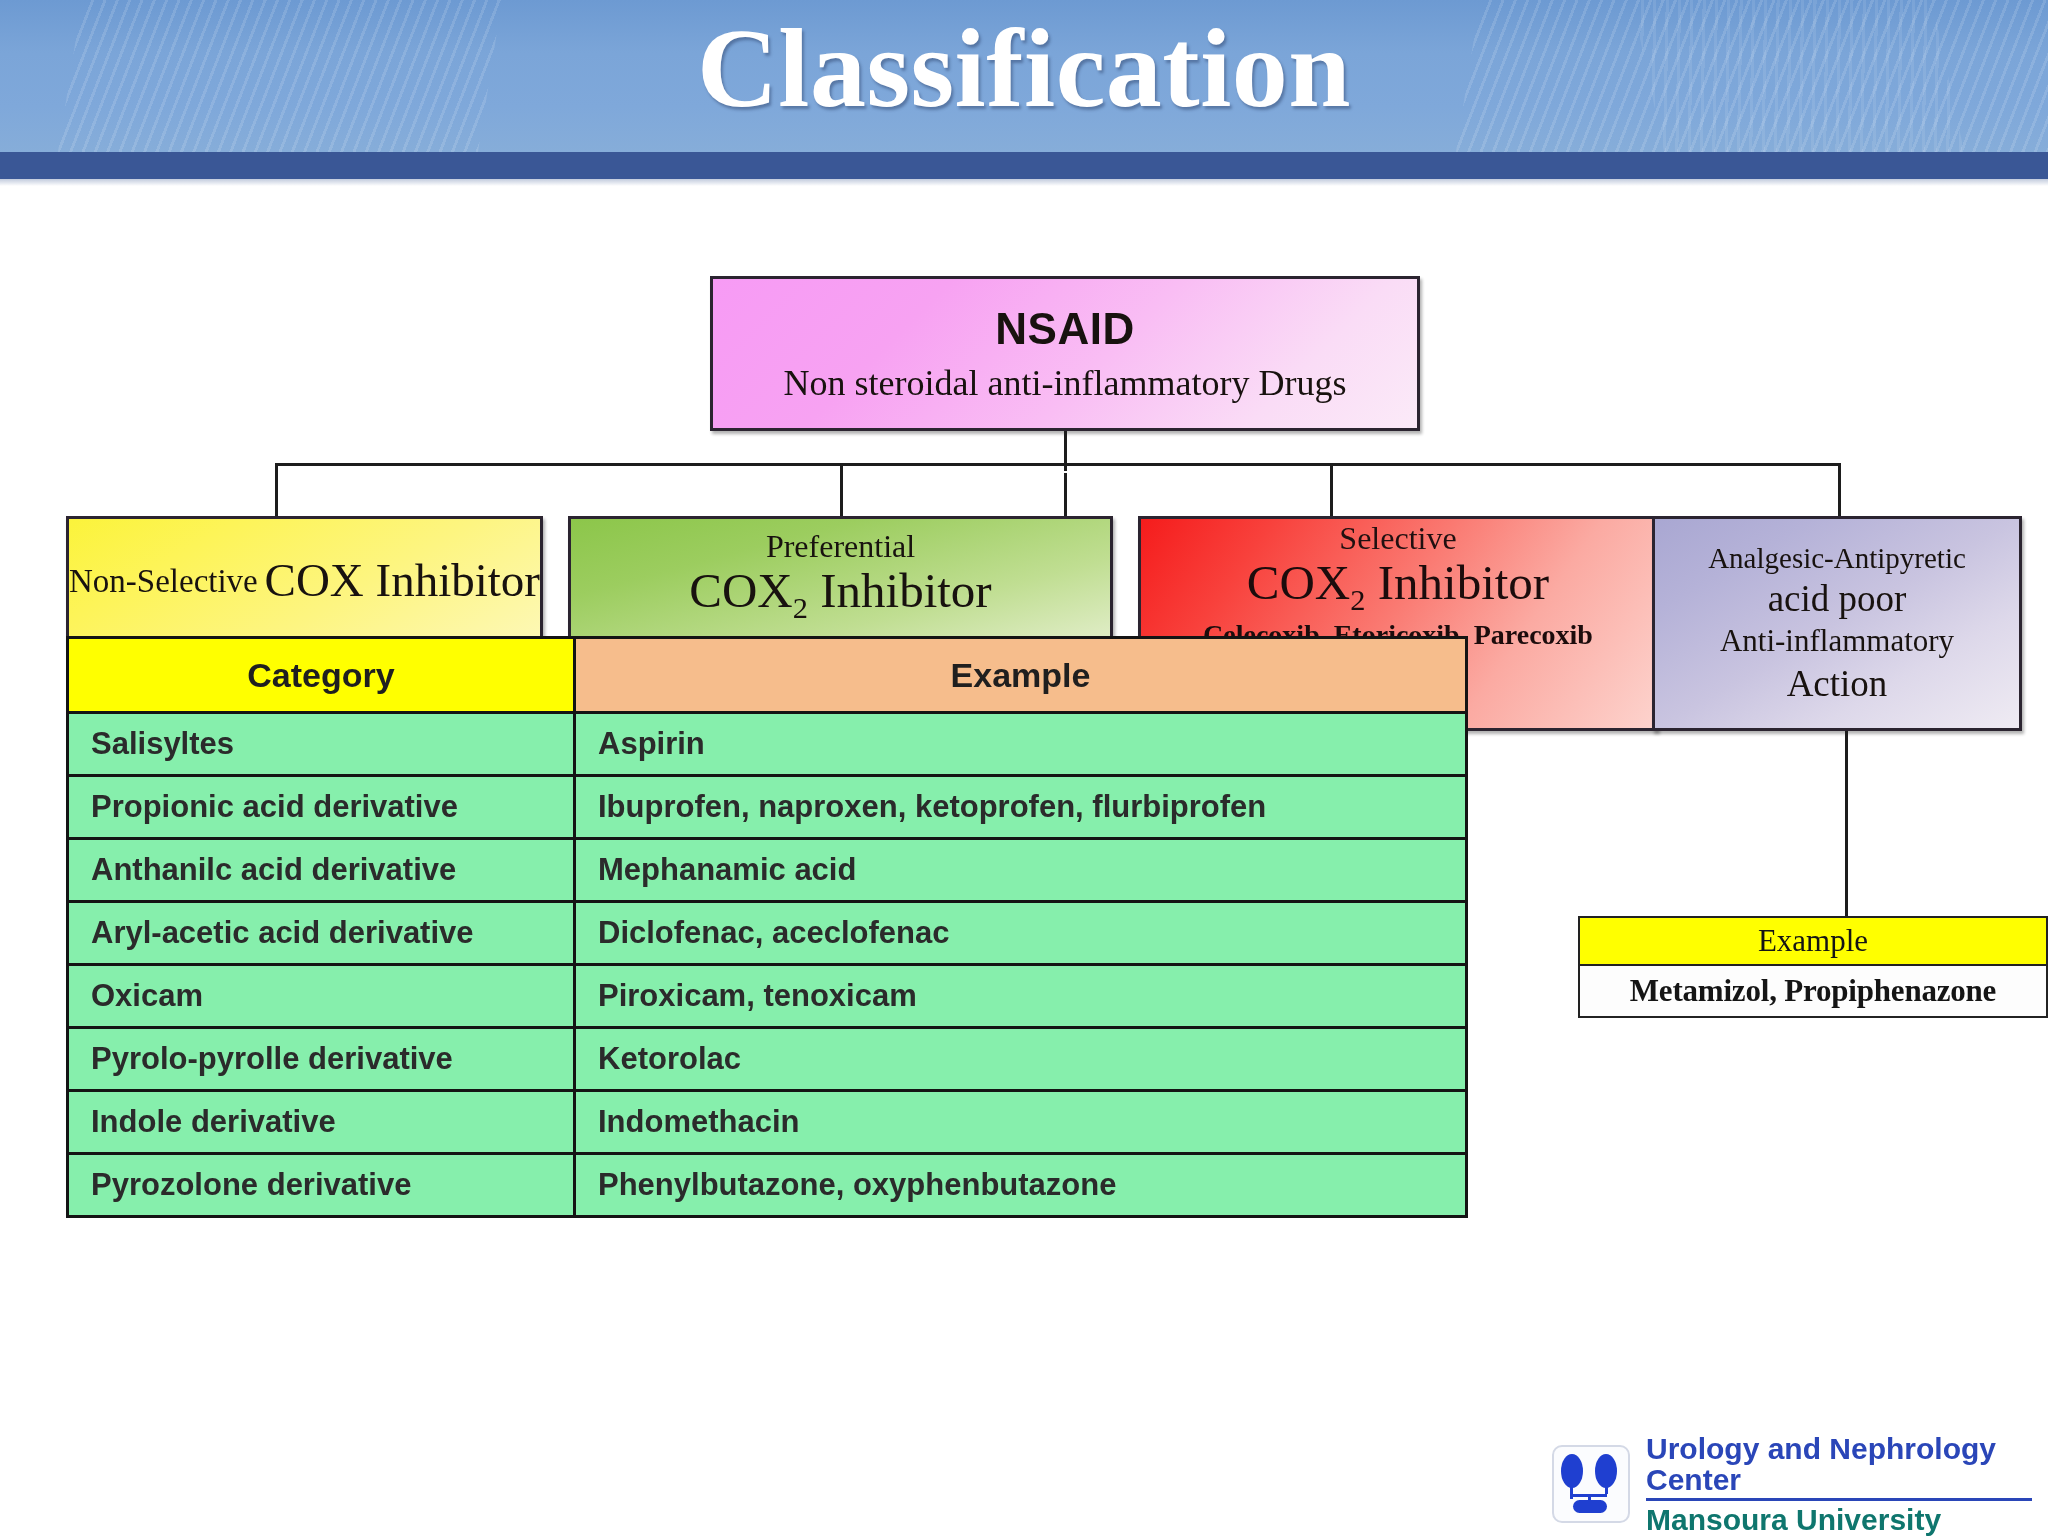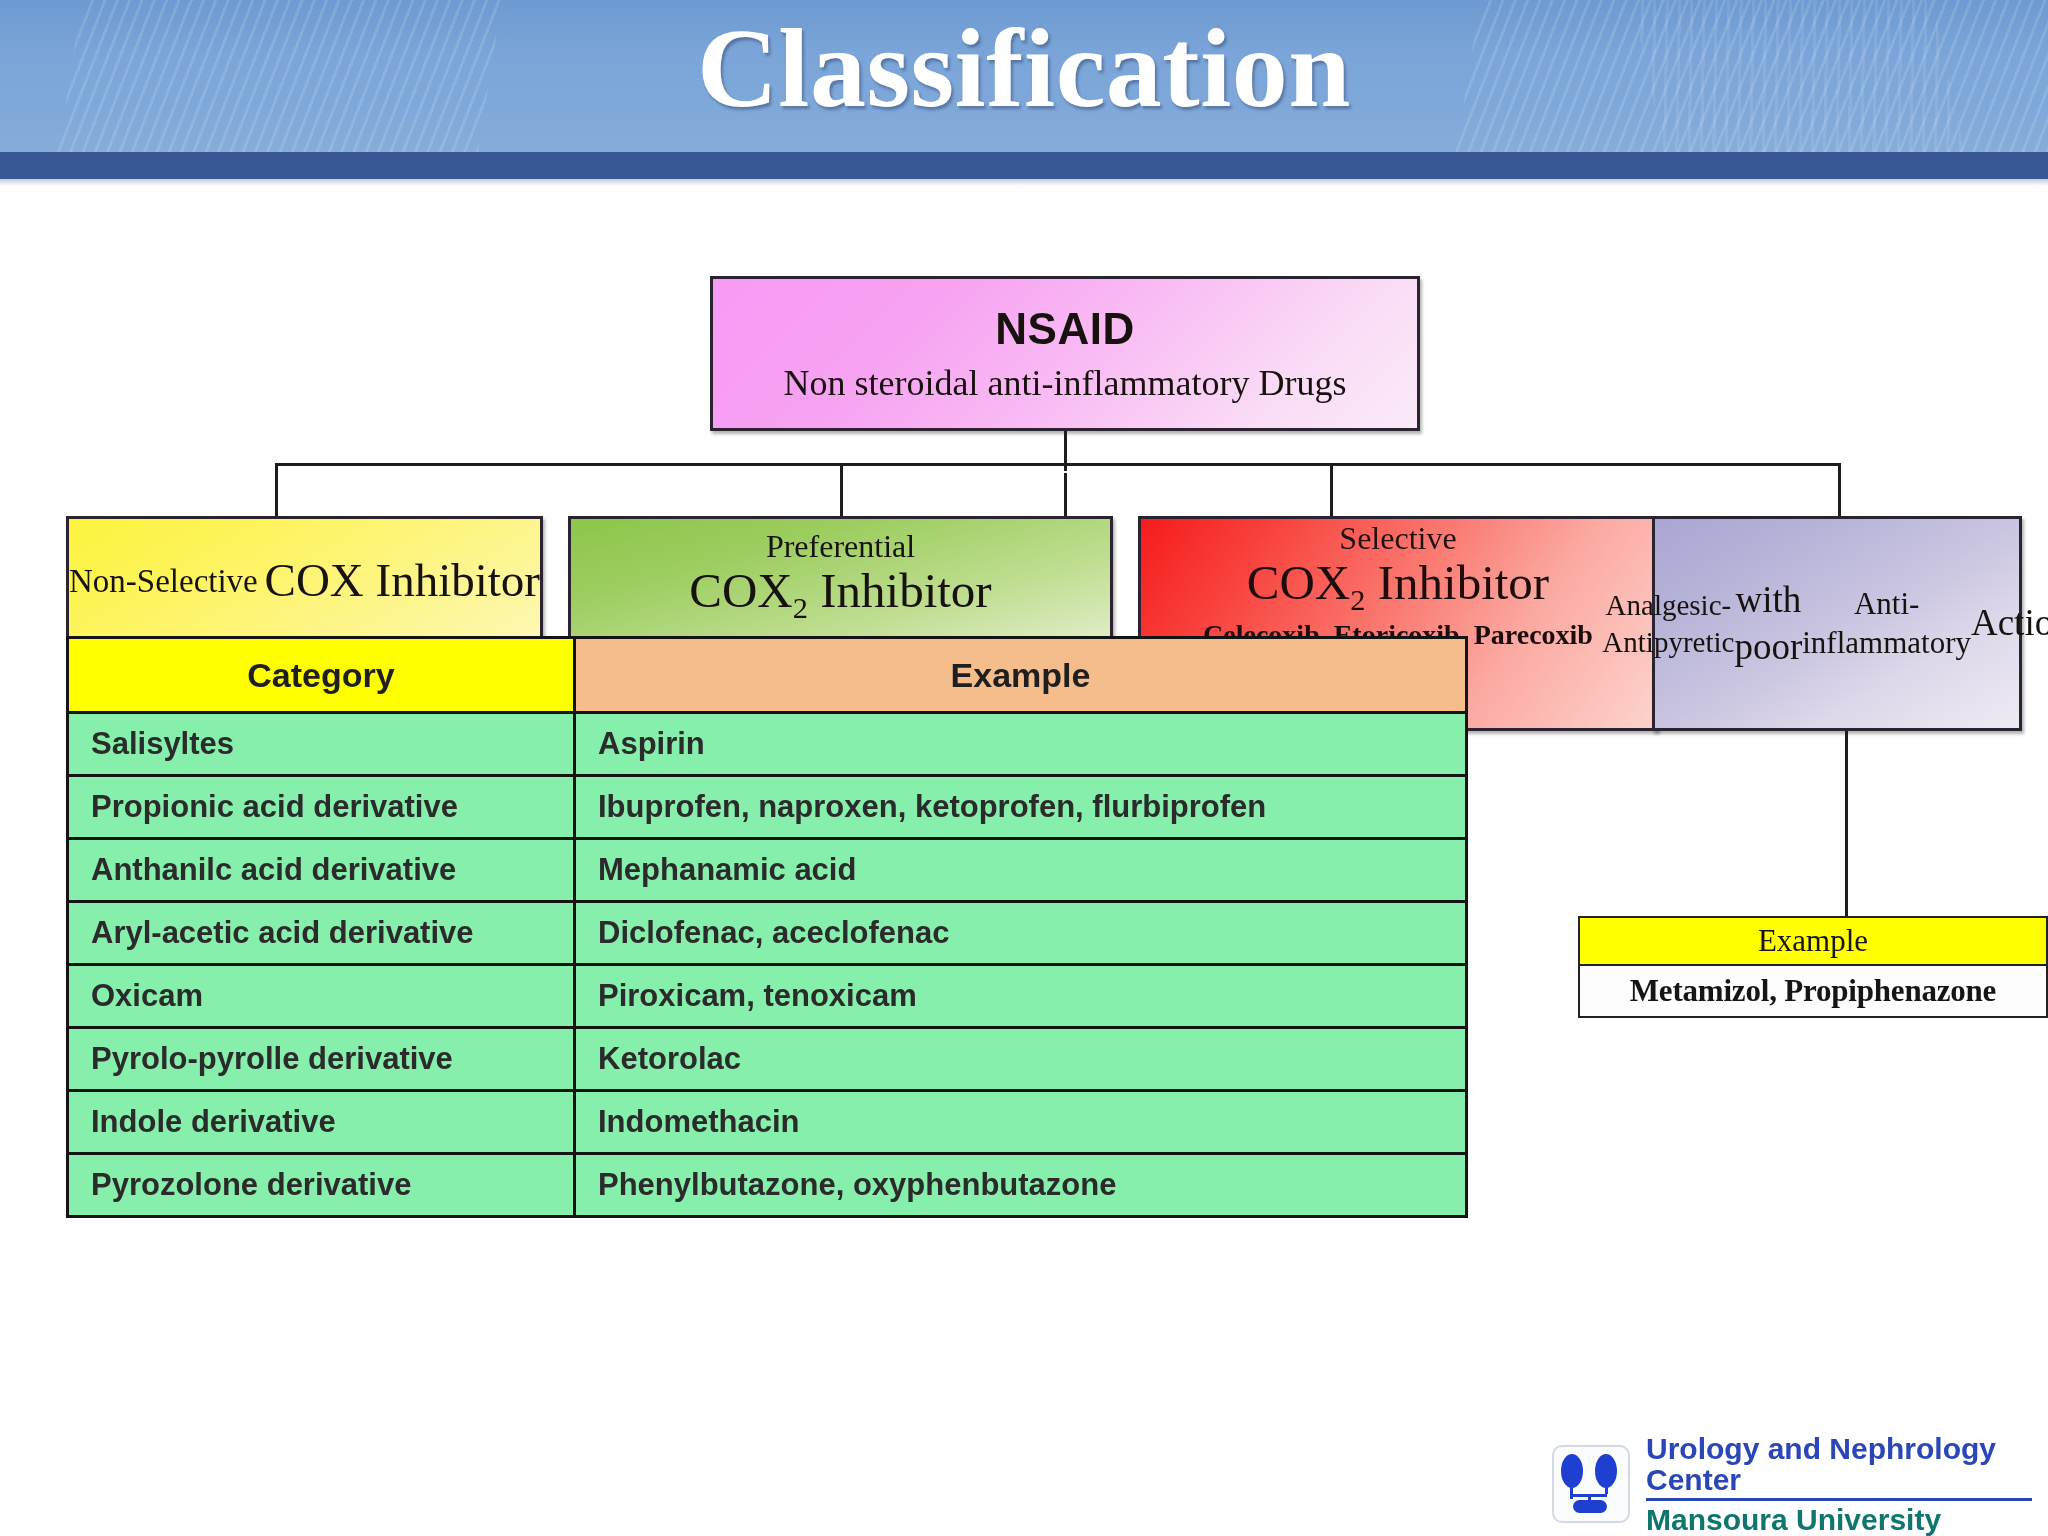--- a/index.html
+++ b/index.html
@@ -95,21 +95,21 @@
     display:flex;flex-direction:column;align-items:center;justify-content:flex-start;
     padding-top:2px;
   }
   .redbox .s{font-size:32px;line-height:1.1;color:#201010;}
   .redbox .b{font-size:49px;line-height:1.12;color:#1c0c0c;}
   .redbox .drugs{font-family:"Liberation Serif",serif;font-weight:bold;font-size:28px;margin-top:2px;color:#1c0c0c;}
 
   .purplebox{
     left:1652px;top:330px;width:370px;height:215px;
     background:linear-gradient(150deg,#a9a7d2 0%,#b5b2d8 22%,#c9c4e0 50%,#ddd8ea 72%,#efebf3 100%);
-    display:flex;align-items:center;justify-content:center;
+    display:flex;flex-direction:column;align-items:center;justify-content:center;
   }
   .purplebox .l1{font-size:29px;line-height:1.25;}
   .purplebox .l2{font-size:37px;line-height:1.25;}
   .purplebox .l3{font-size:31px;line-height:1.25;}
   .purplebox .l4{font-size:37px;line-height:1.25;}
 
   
   .ln{position:absolute;background:#1d1d1d;}
   .vline{width:3px;}
   .hline{height:3px;}
@@ -205,21 +205,21 @@
   <div class="node redbox">
     <div class="s">Selective</div>
     <div class="b">
       <span>COX</span><sub style="font-size:.62em;">2</sub><span> Inhibitor</span>
     </div>
     <div class="drugs">Celecoxib, Etoricoxib, Parecoxib</div>
   </div>
 
   <div class="node purplebox">
     <div class="l1">Analgesic-Antipyretic</div>
-    <div class="l2">with poor</div>
+    <div class="l2">acid poor</div>
     <div class="l3">Anti-inflammatory</div>
     <div class="l4">Action</div>
   </div>
   <div class="ln vline" style="left:1845px;top:545px;height:190px;"></div>
 
   <table class="maintable">
     <thead>
       <tr>
         <th class="cat">Category</th>
         <th class="ex">Example</th>

